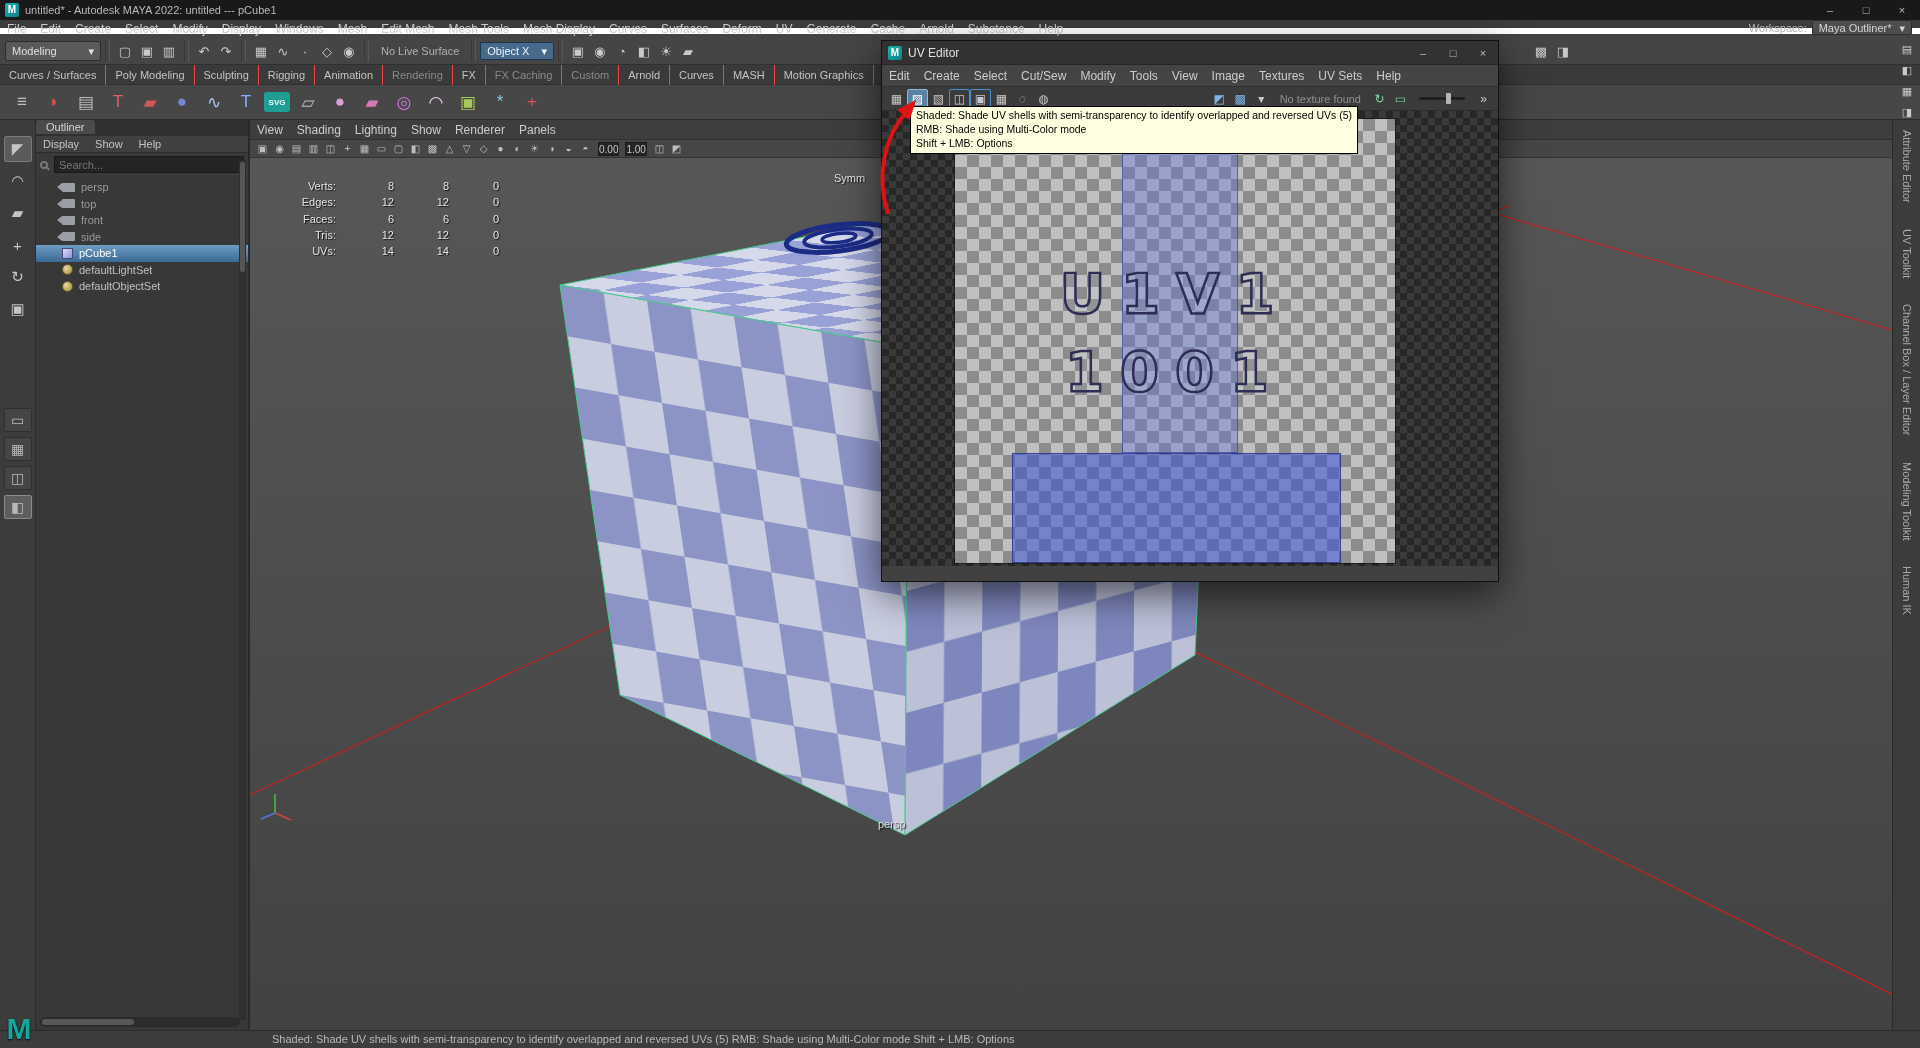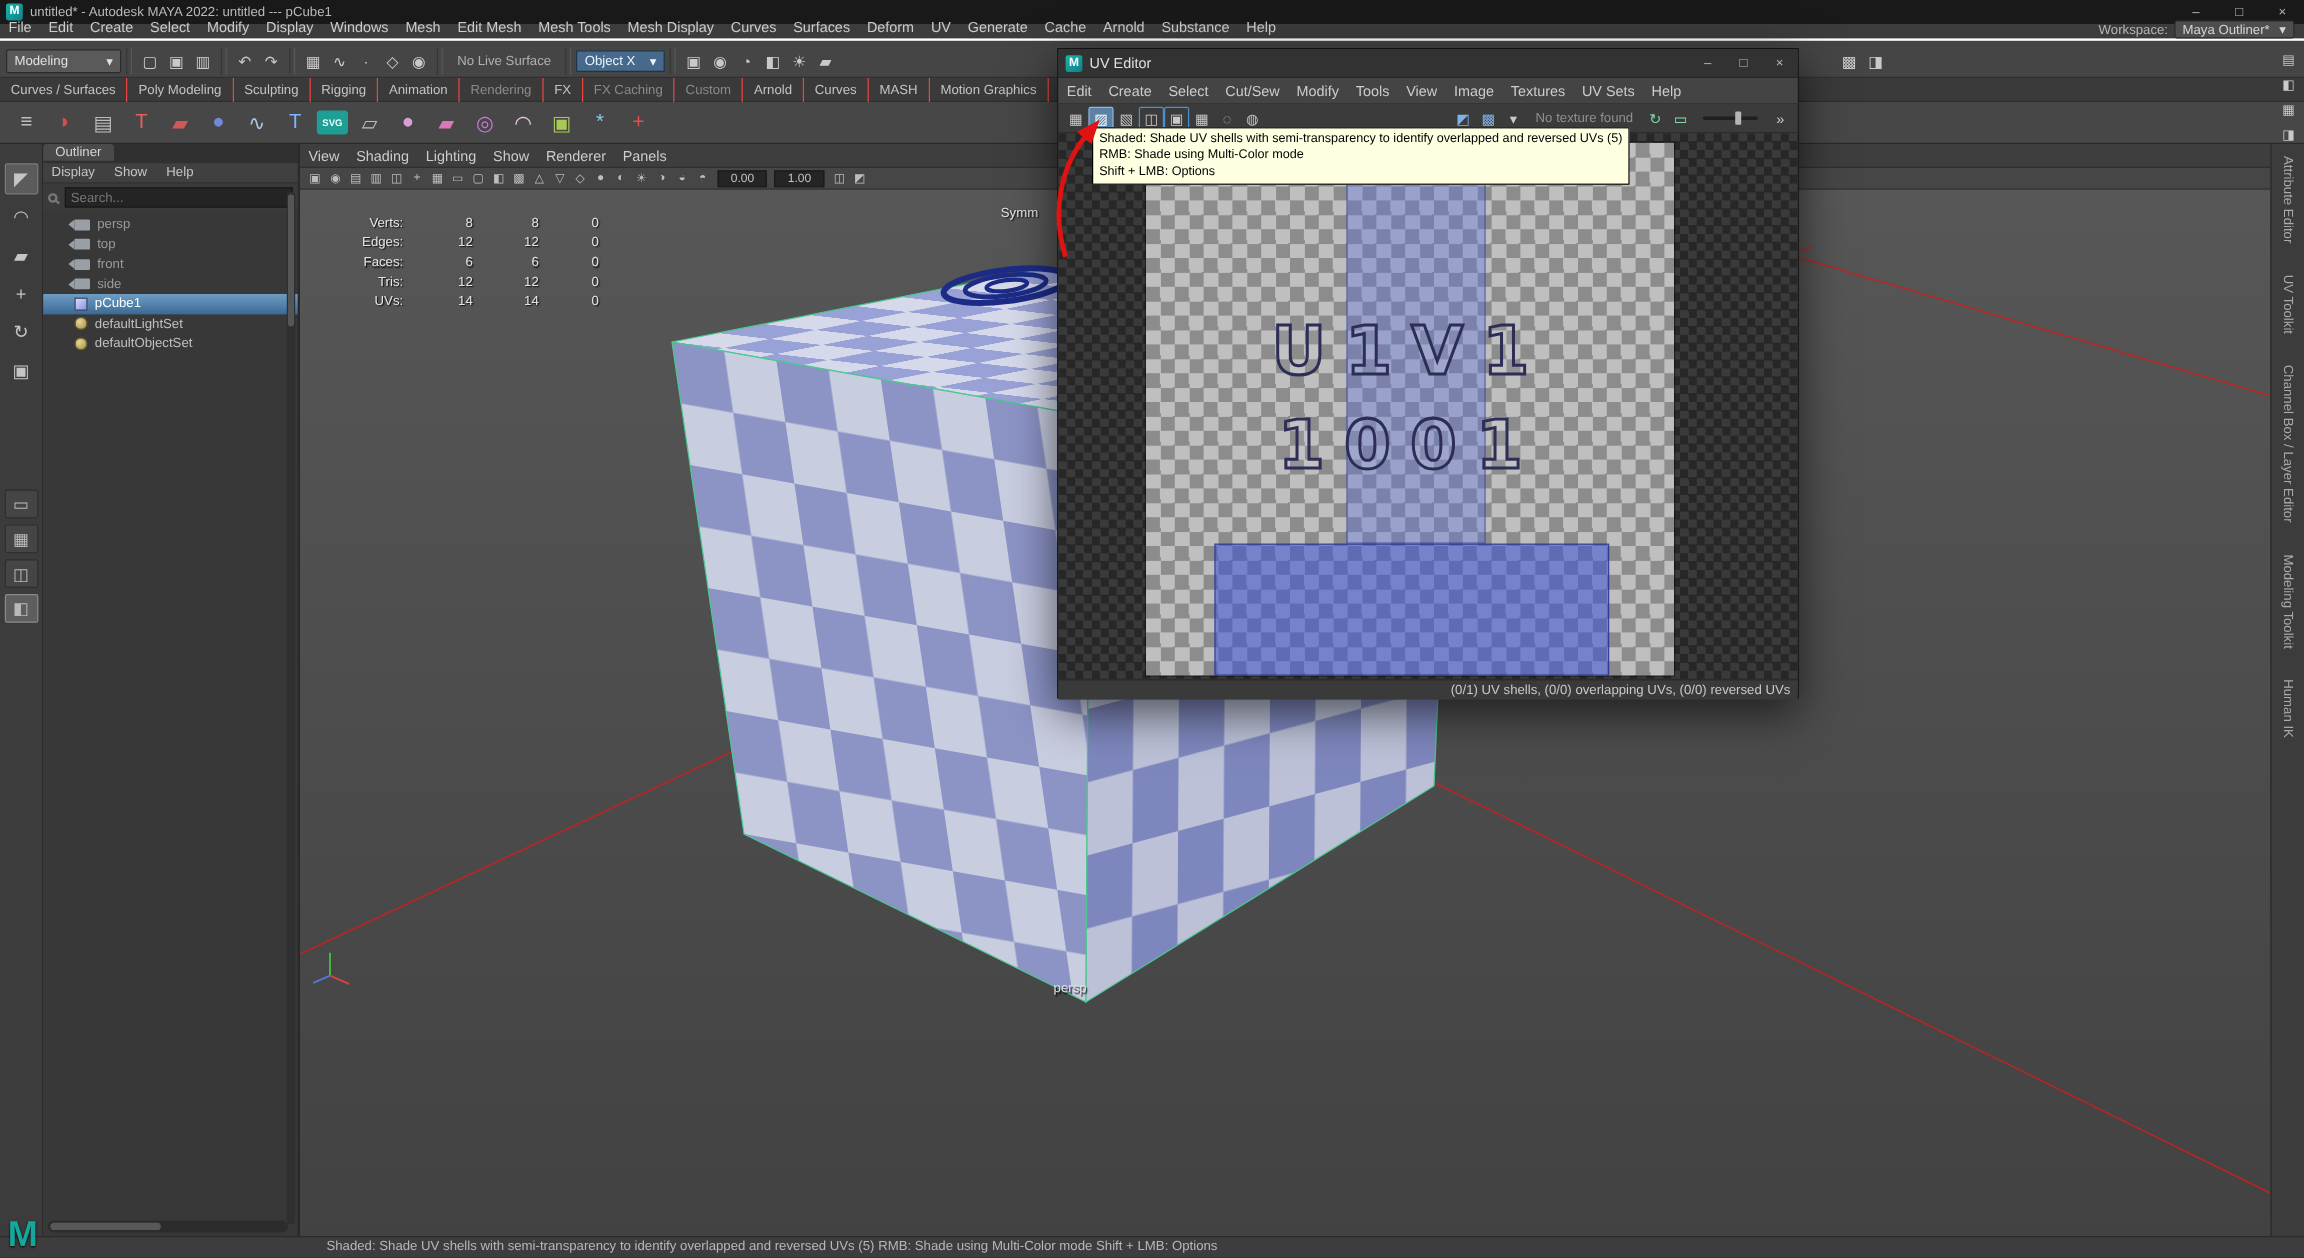--- a/index.html
+++ b/index.html
@@ -9,21 +9,21 @@
   .flex{display:flex;align-items:center}
   .dim{color:#8a8a8a !important}
 
   
   #titlebar{left:0;top:0;width:1920px;height:20px;background:#191919;color:#b9b9b9;font-size:11px;display:flex;align-items:center}
   #titlebar .appicon{width:14px;height:14px;margin:0 6px 0 5px;background:linear-gradient(135deg,#19b5a8,#0d7f8c);color:#fff;font-size:10px;font-weight:bold;text-align:center;line-height:14px;border-radius:2px}
   .winbtns{margin-left:auto;display:flex;height:100%}
   .winbtn{width:36px;height:100%;display:flex;align-items:center;justify-content:center;color:#bbb;font-size:11px}
 
   
-  #menubar{left:0;top:20px;width:1920px;height:14px;background:#3c3c3c;border-bottom:2px solid #ffffff;color:#ccc;font-size:12px;display:flex;align-items:flex-end}
+  #menubar{left:0;top:20px;width:1920px;height:14px;background:#3c3c3c;border-bottom:6px solid #ffffff;color:#ccc;font-size:12px;display:flex;align-items:flex-start}
   .menu-item{padding:0 7px;line-height:18px;white-space:nowrap;cursor:default}
   #workspace{margin-left:auto;display:flex;align-items:center;gap:5px;padding-right:8px;color:#b5b5b5;font-size:11px}
   #workspace .ws-box{background:#4e4e4e;border:1px solid #2c2c2c;padding:0 6px;height:15px;line-height:14px;border-radius:2px;color:#d5d5d5;display:flex;gap:8px;align-items:center}
 
   
   #statusline{left:0;top:38px;width:1920px;height:27px;background:#454545;border-bottom:1px solid #303030;display:flex;align-items:center;color:#c5c5c5}
   .mode-select{width:96px;height:20px;margin-left:5px;background:#5a5a5a;border:1px solid #2b2b2b;border-radius:2px;font-size:11px;color:#e0e0e0;display:flex;align-items:center;justify-content:space-between;padding:0 6px}
   .sl-sep{width:5px;height:22px;margin:0 4px;border-left:1px solid #363636;border-right:1px solid #585858}
   .tb-icon{width:22px;height:22px;display:flex;align-items:center;justify-content:center;font-size:13px;color:#c9c9c9}
   .live-label{font-size:11px;color:#b0b0b0;margin:0 8px;white-space:nowrap}
@@ -69,21 +69,21 @@
   #o-hscroll{position:absolute;left:4px;bottom:3px;width:200px;height:10px;background:#2c2c2c;border-radius:5px}
   #o-hscroll .hnd{position:absolute;left:2px;top:2px;width:92px;height:6px;background:#585858;border-radius:3px}
   #o-vscroll{position:absolute;right:2px;top:40px;width:7px;height:860px;background:#2f2f2f;border-radius:3px}
   #o-vscroll .hnd{position:absolute;left:1px;top:2px;width:5px;height:110px;background:#565656;border-radius:2px}
 
   
   #viewport{left:250px;top:120px;width:1642px;height:910px;background:linear-gradient(180deg,#585858,#424242);overflow:hidden}
   #vp-menus{height:20px;background:#3e3e3e;border-bottom:1px solid #2f2f2f;display:flex;align-items:center;font-size:12px;color:#ccc}
   #vp-icons{height:18px;background:#464646;border-bottom:1px solid #333;display:flex;align-items:center;gap:2px;padding-left:4px}
   .vp-ic{width:17px;height:16px;display:flex;align-items:center;justify-content:center;color:#bdbdbd;font-size:10px}
-  .vp-field{background:#252525;color:#c5c5c5;font-size:10px;padding:0 10px;height:14px;line-height:14px;border:1px solid #1a1a1a;margin:0 2px}
+  .vp-field{background:#252525;color:#c5c5c5;font-size:10px;padding:0 0;height:14px;line-height:14px;border:1px solid #1a1a1a;margin:0 2px}
   #hud{left:28px;top:58px;font-size:11px;color:#e4e4e4;text-shadow:1px 1px 1px rgba(0,0,0,.8);line-height:16.3px}
   .hud-row{display:grid;grid-template-columns:58px 58px 55px 50px}
   .hud-row span{text-align:right}
   .hud-row .hud-label{text-align:right}
   #hud-symm{left:584px;top:52px;font-size:11px;color:#e4e4e4;text-shadow:1px 1px 1px rgba(0,0,0,.8)}
   #vp-cam-label{left:628px;top:698px;font-size:11px;color:#dedede;text-shadow:1px 1px 1px rgba(0,0,0,.8)}
 
   
   #right-strip{left:1892px;top:120px;width:28px;height:910px;background:#3c3c3c;border-left:1px solid #2a2a2a;display:flex;flex-direction:column;align-items:center;gap:26px;padding-top:10px}
   .rtab{writing-mode:vertical-rl;font-size:11px;color:#aaa;white-space:nowrap}
@@ -500,21 +500,20 @@
         <span class="uvt-ic">»</span>
       </div>
     </div>
     <div id="uvw-canvas">
       <div id="uv-tile"></div>
       <div id="uv-shell-v"></div>
       <div id="uv-shell-h"></div>
       <div class="udim-label" style="top:150px">U1V1</div>
       <div class="udim-label" style="top:228px">1001</div>
     </div>
-    <div id="uvw-status">(0/1) UV shells, (0/0) overlapping UVs, (0/0) reversed UVs</div>
   </div>
 
   <div id="tooltip" class="abs">
     <div>Shaded: Shade UV shells with semi-transparency to identify overlapped and reversed UVs (5)</div>
     <div>RMB: Shade using Multi-Color mode</div>
     <div>Shift + LMB: Options</div>
   </div>
 
   <svg id="arrow-svg" class="abs" width="1920" height="1048">
     <defs>

